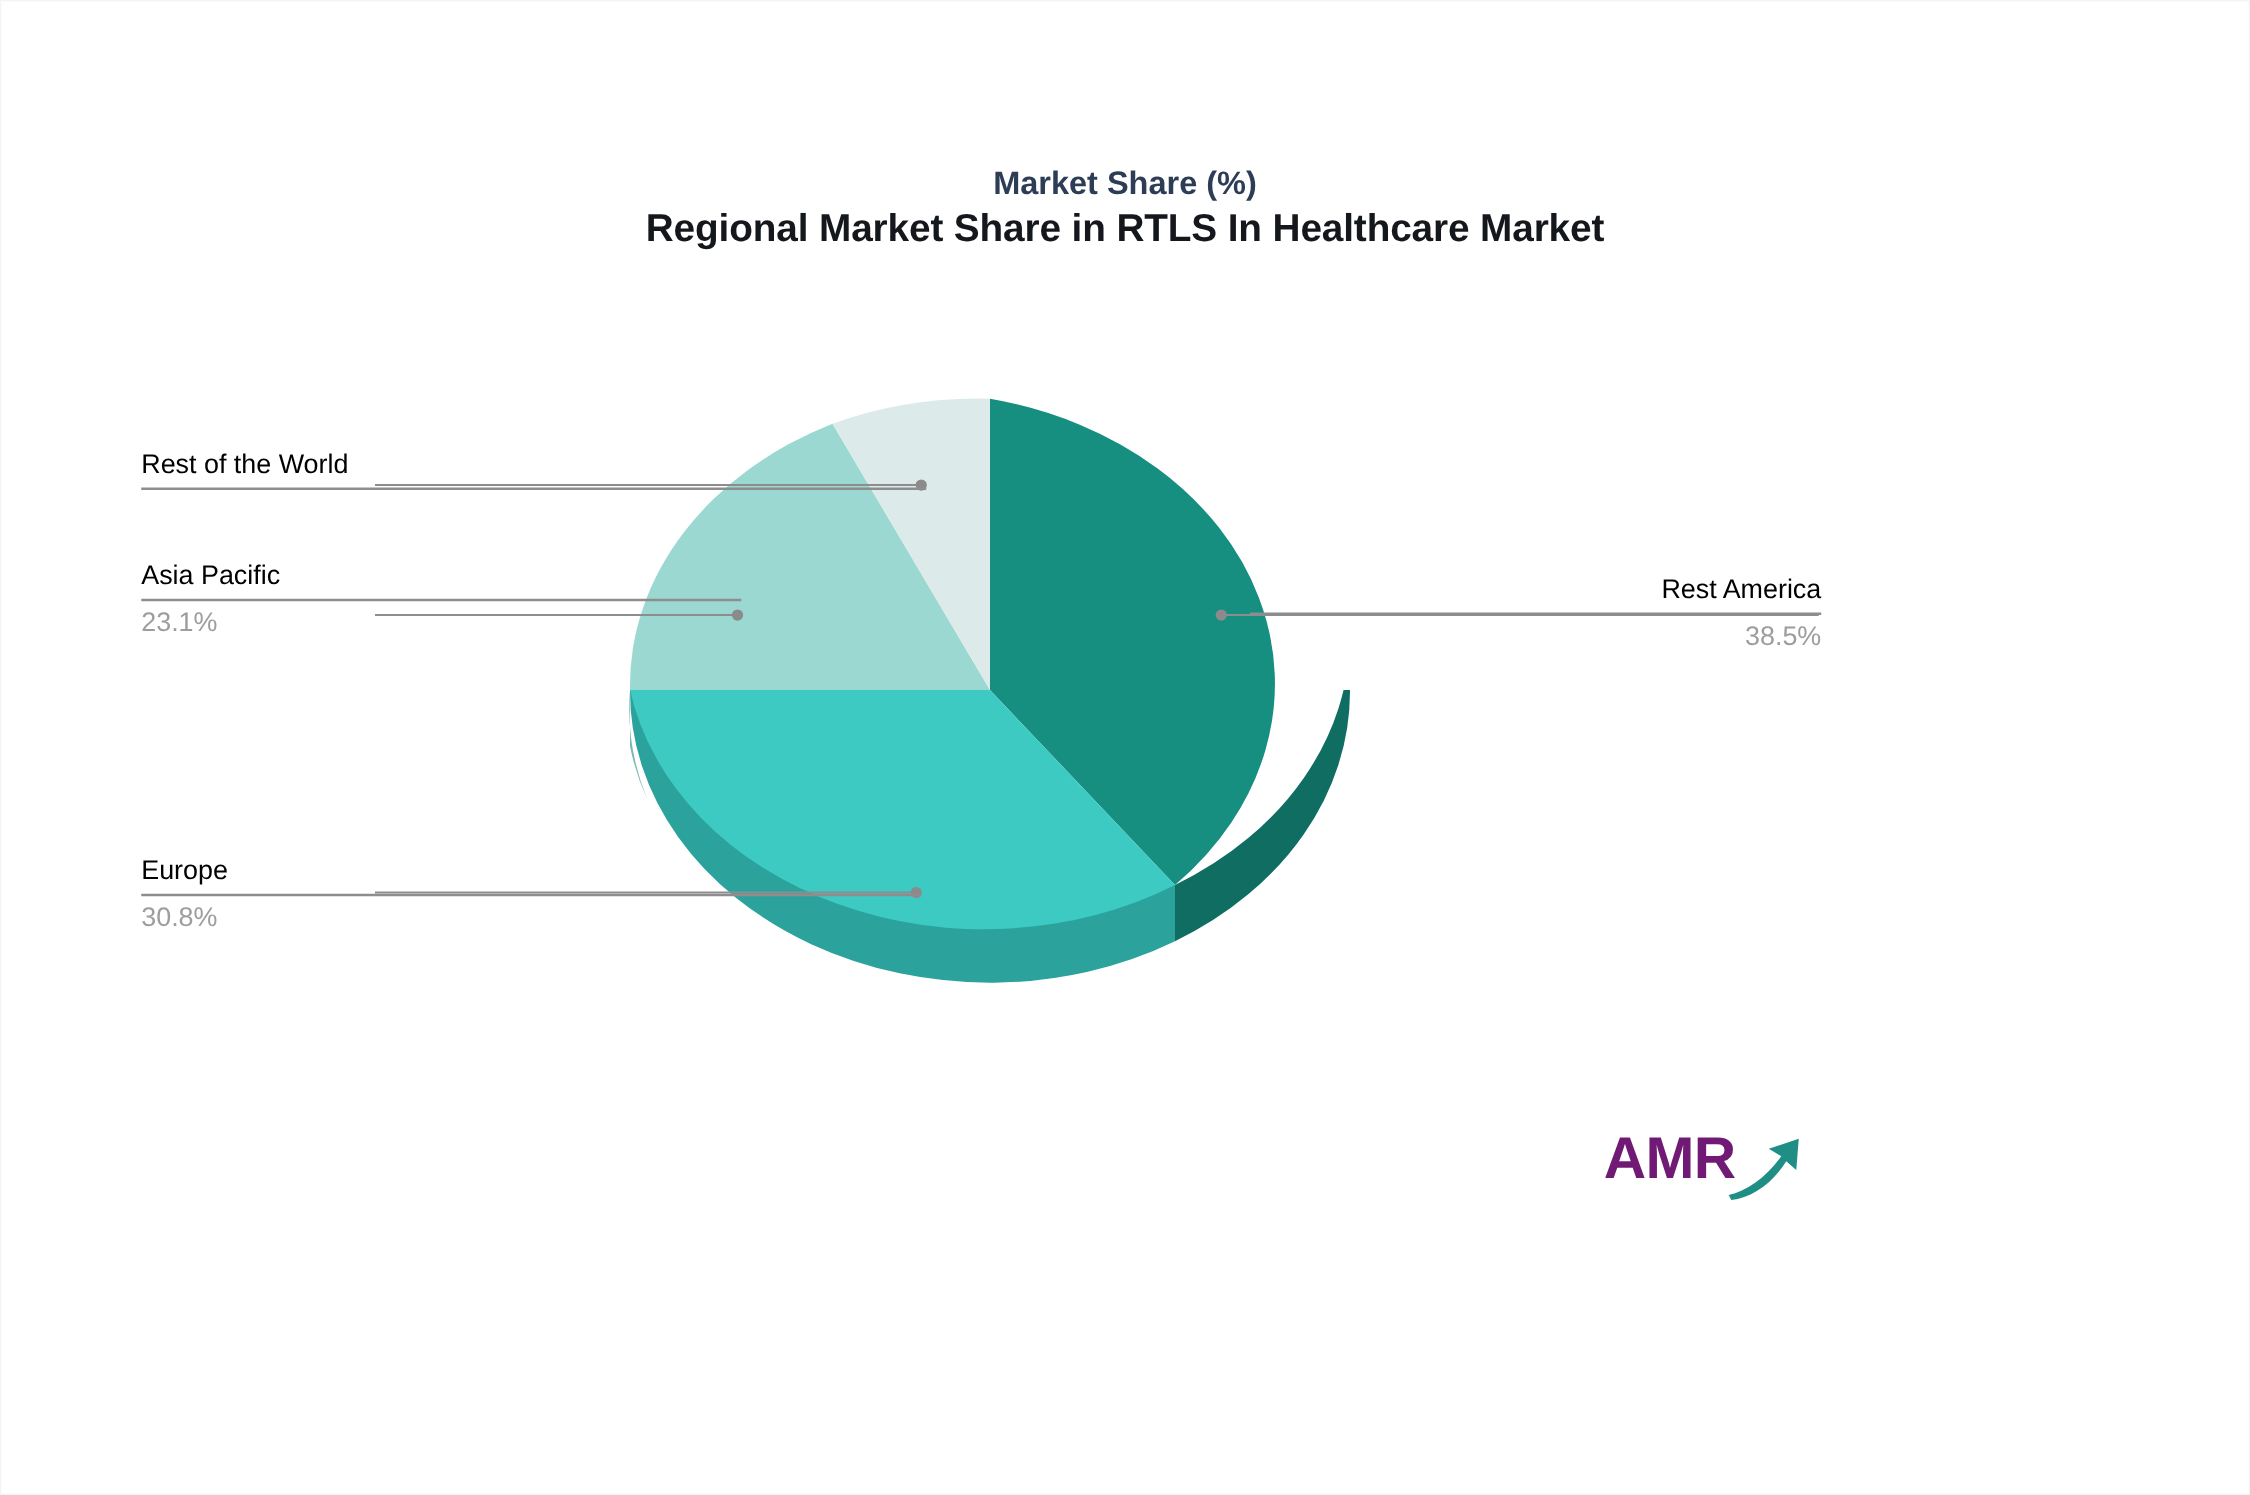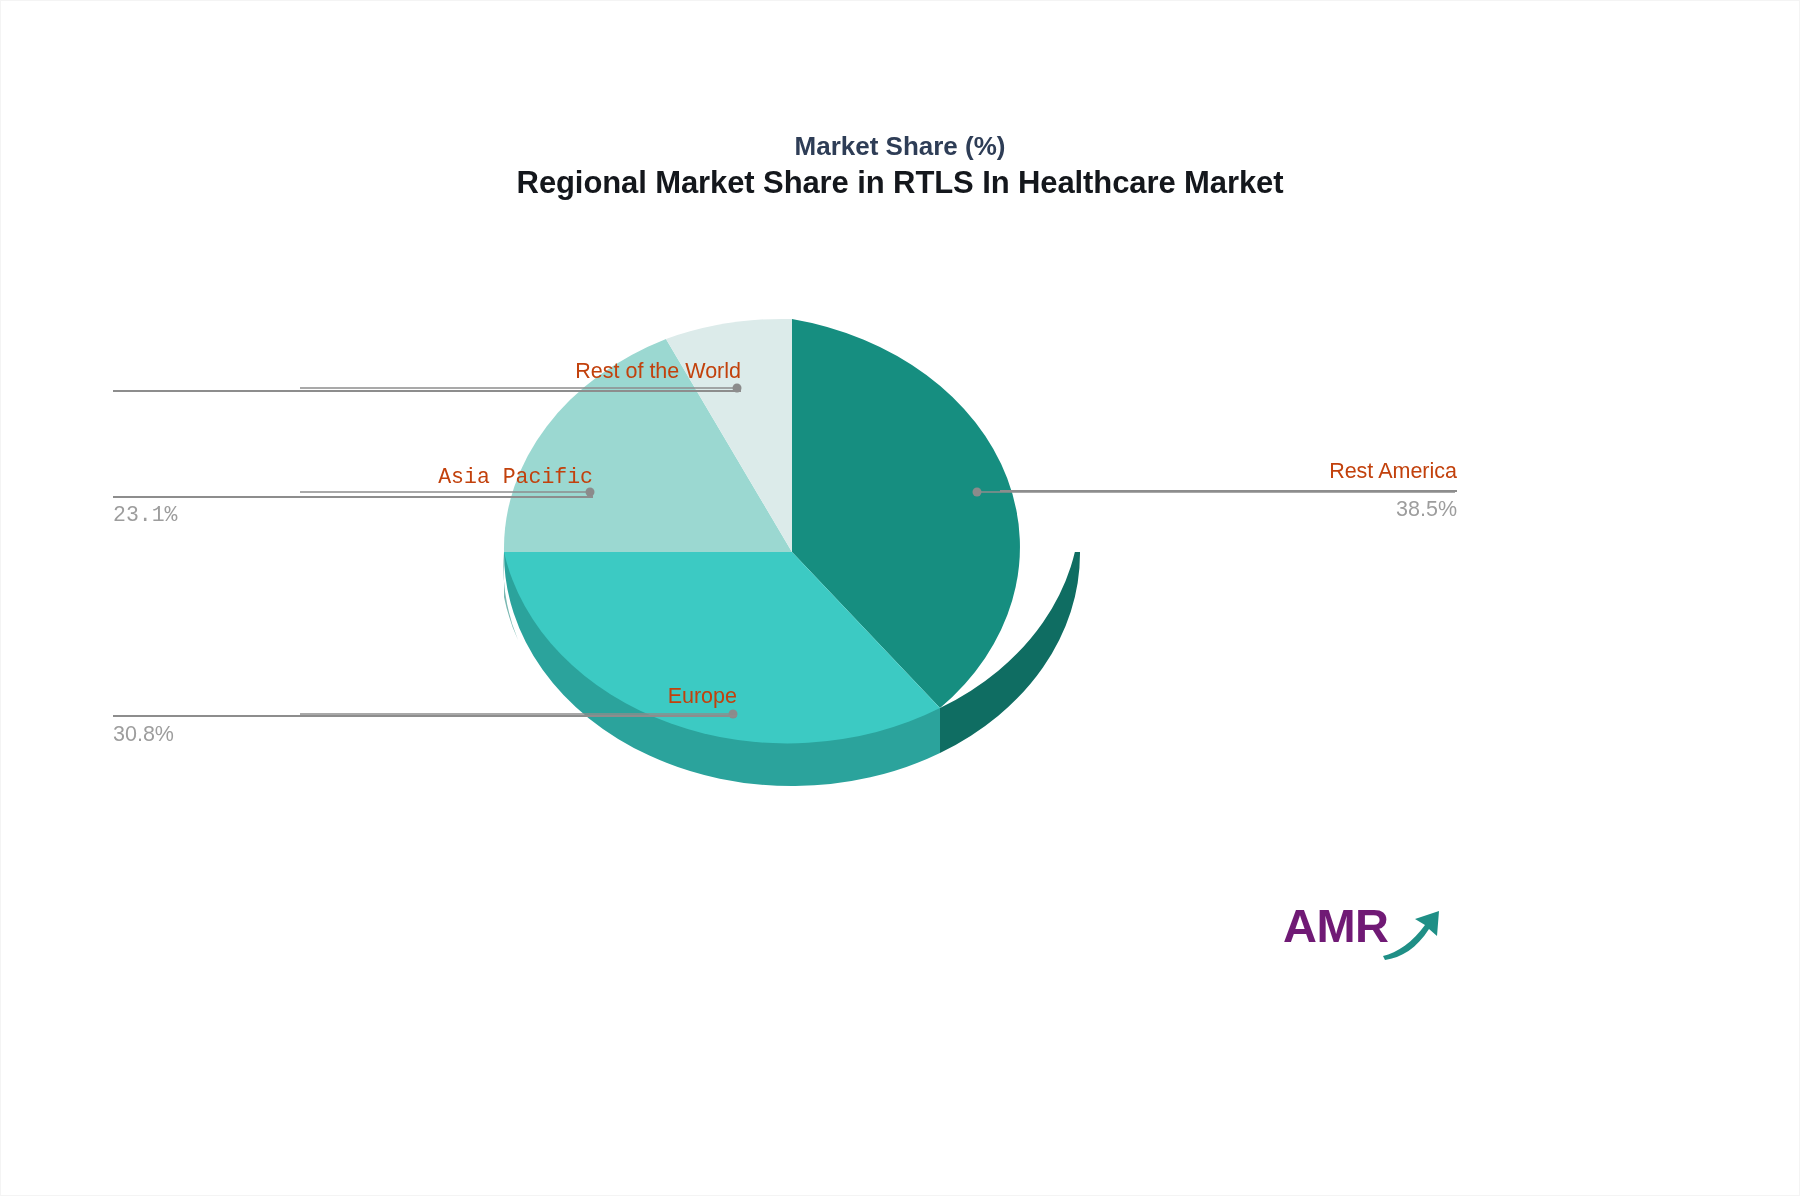--- a/index.html
+++ b/index.html
@@ -60,41 +60,40 @@
   }
   #pie-wrap svg { display: block; }
 
   
   .callout {
     position: absolute;
     font-size: 0;
   }
   .callout .c-name {
     font-size: 21.5px;
-    color: #c2410c;
+    color: #000000;
     line-height: 26px;
     white-space: nowrap;
-    text-align: right;
   }
   .callout .c-rule {
     height: 0;
     border-top: 2px solid #8d8d8d;
     margin: 6px 0 4px 0;
   }
   .callout .c-val {
     font-size: 21.5px;
     color: #9d9d9d;
     line-height: 26px;
     white-space: nowrap;
   }
   .callout.left { text-align: left; }
   .callout.right { text-align: right; }
 
   #callout-row   { left: 113px; top: 358px; width: 628px; }
-  #callout-apac  { left: 113px; top: 464px; width: 480px; font-family: Liberation Mono, monospace; }
+  #callout-apac  { left: 113px; top: 447px; width: 480px; }
   #callout-eu    { left: 113px; top: 683px; width: 624px; }
   #callout-na    { left: 1000px; top: 458px; width: 457px; }
 
   
   #leaders {
     position: absolute;
     left: 0; top: 0;
     width: 1800px; height: 1196px;
     pointer-events: none;
   }

